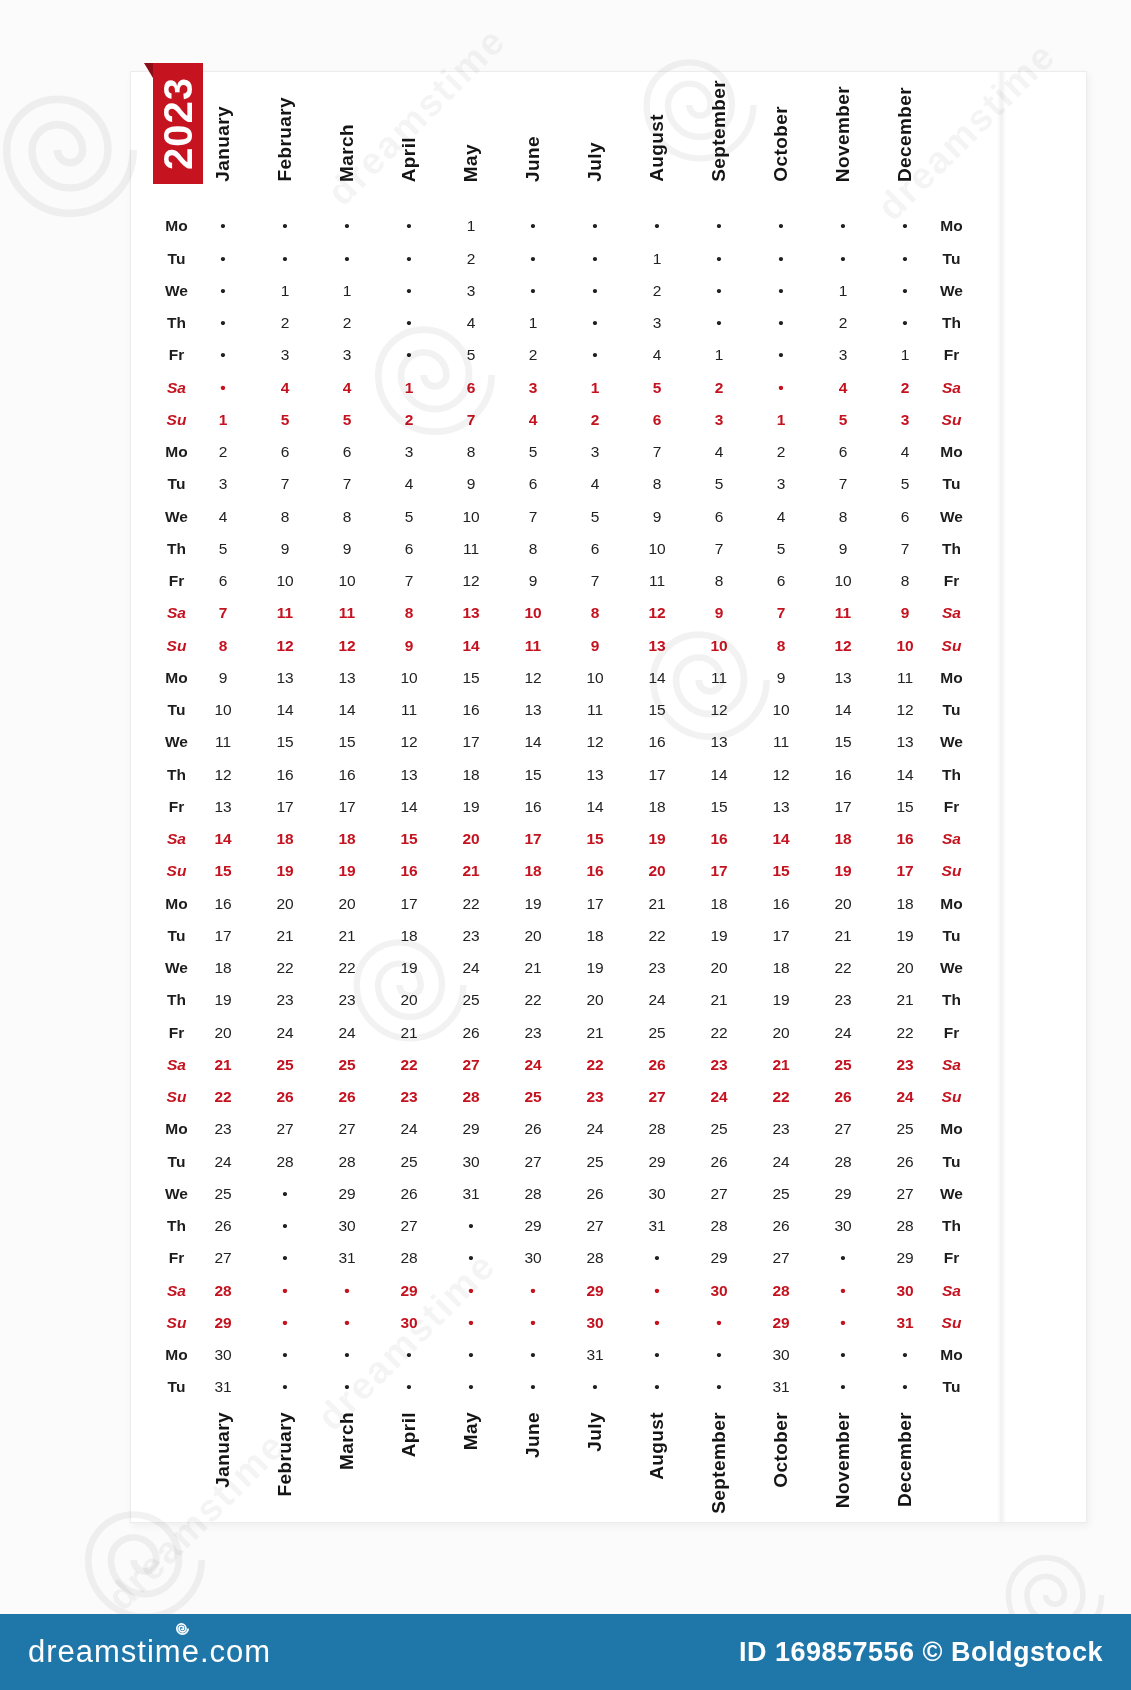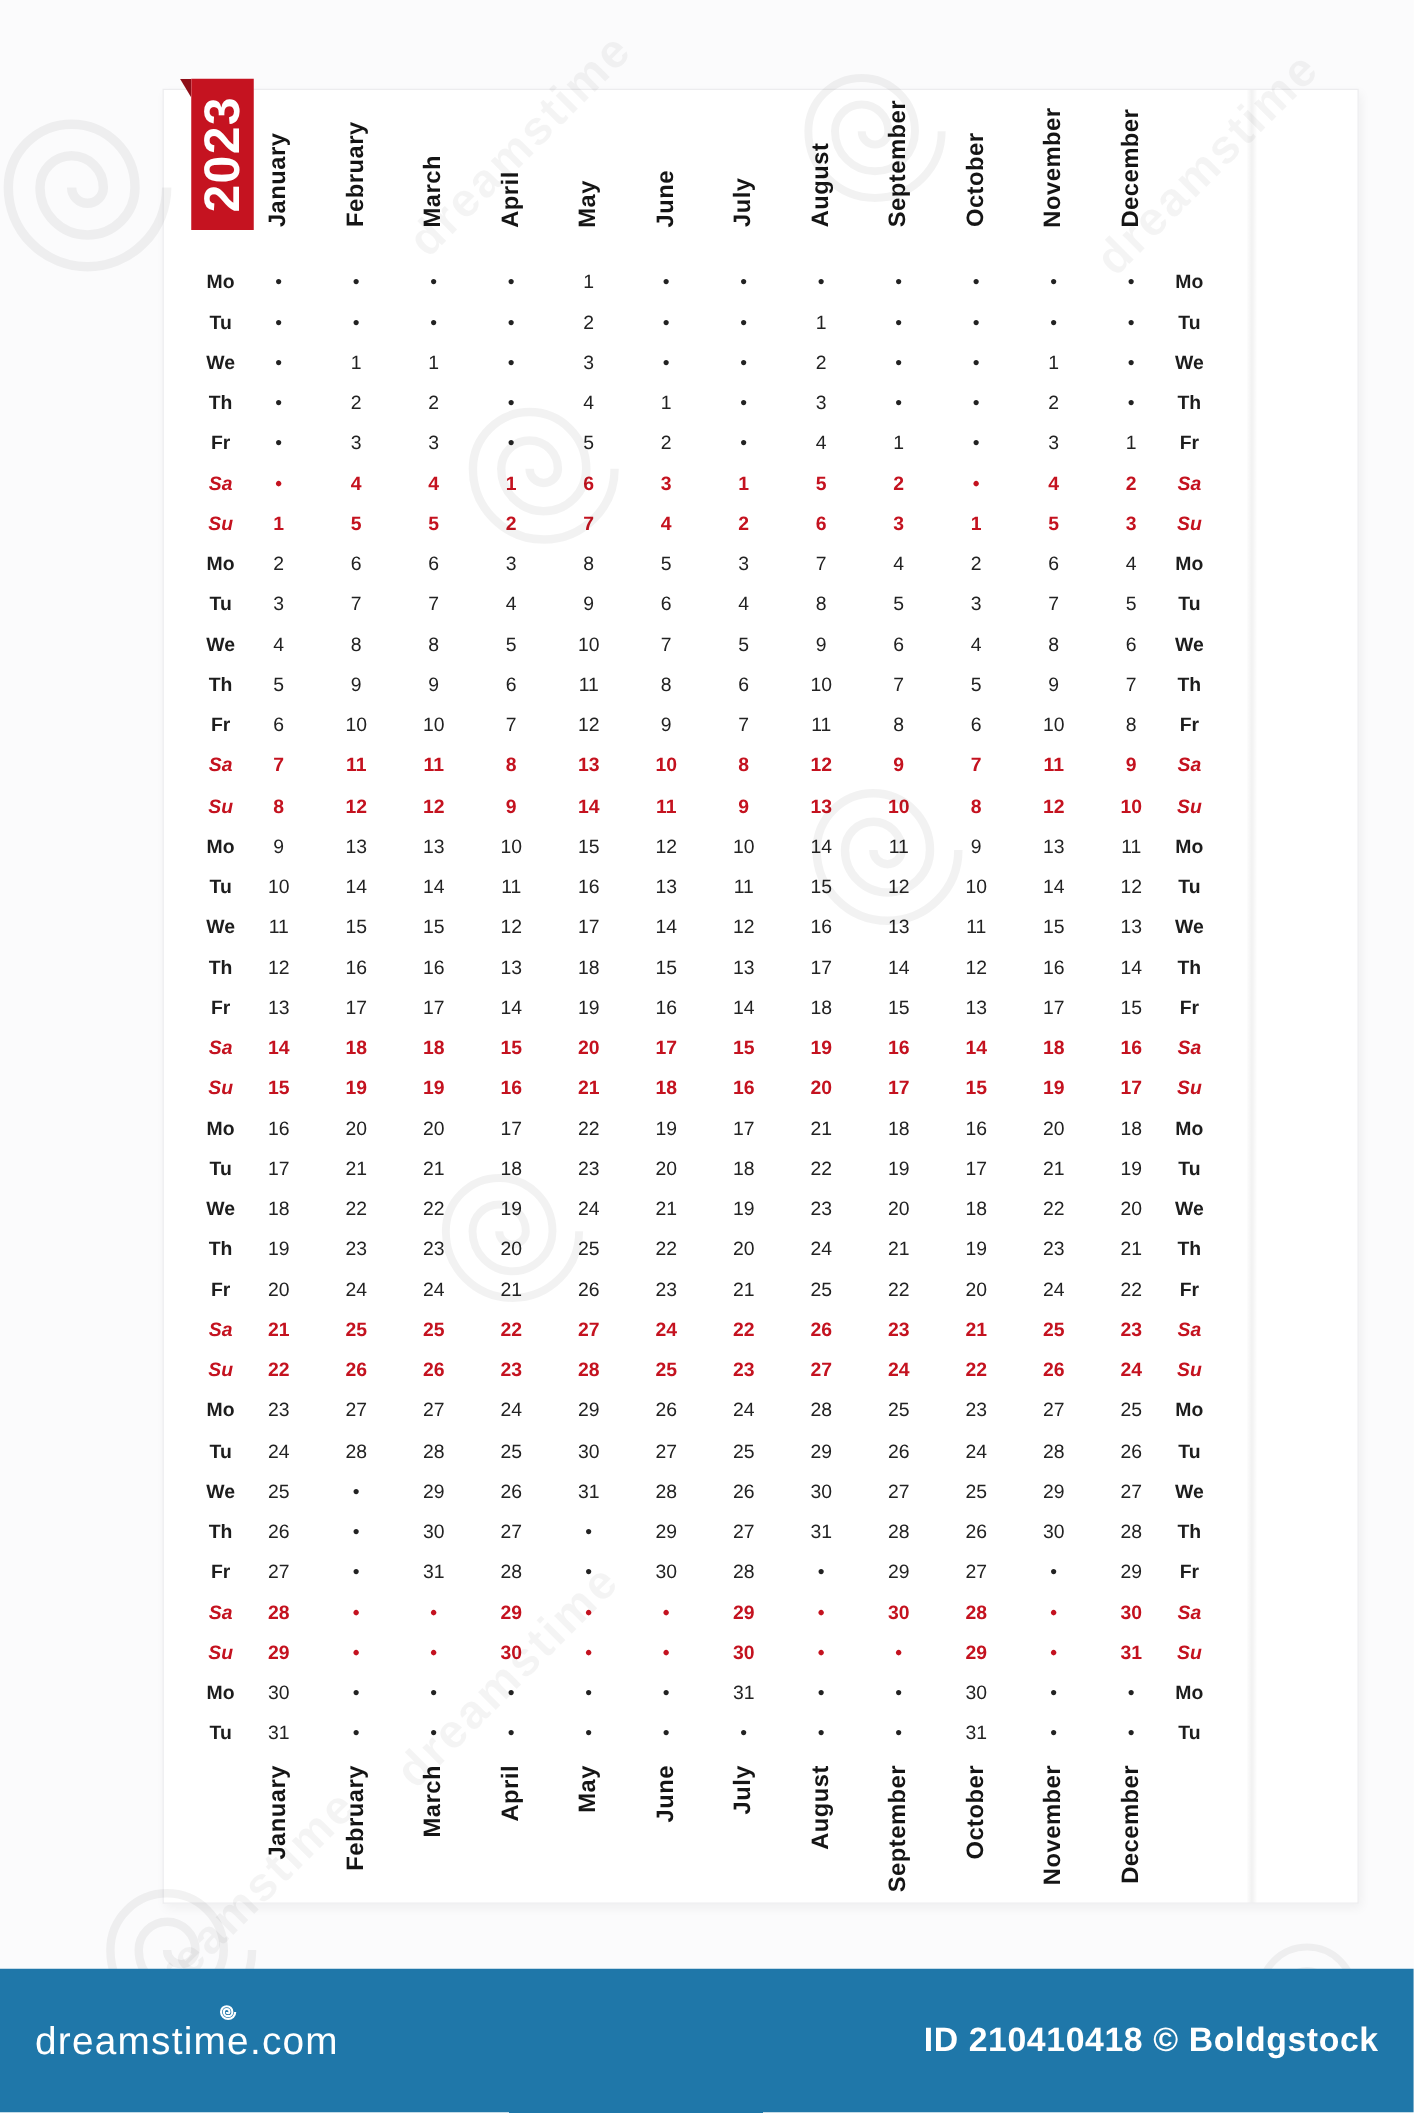--- a/index.html
+++ b/index.html
@@ -56,21 +56,21 @@
     display:inline-block;
   }
   .month-label{
     font-size:19px;font-weight:bold;color:#151515;letter-spacing:0.4px;
   }
   .months-row .mcell{display:flex;justify-content:center;}
   .months-row.top .mcell{height:131px;align-items:flex-end;padding-bottom:21px;}
   .months-row.bottom .mcell{height:140px;align-items:flex-start;padding-top:16px;}
   
   .bar{
-    position:absolute;left:0;bottom:0;width:100%;height:115px;
+    position:absolute;left:0;bottom:0;width:100%;height:76px;
     background:var(--footer_blue,#1f77a9);z-index:6;
     display:flex;align-items:center;justify-content:space-between;
     padding:0 28px;box-sizing:border-box;
   }
   .logo{position:relative;color:#ffffff;font-size:31px;letter-spacing:1px;}
   .logo-spiral{position:absolute;left:146px;top:-14px;width:17px;height:17px;color:#ffffff;}
   .logo-spiral svg{display:block;width:100%;height:100%;}
   .credit{color:#ffffff;font-size:27px;font-weight:bold;letter-spacing:0.5px;}
 </style>
 </head>
@@ -804,14 +804,14 @@
 
 <div class="bar">
   <div class="logo">
     <span>dreamstime.com</span>
     <span class="logo-spiral">
       <svg viewBox="0 0 60 60">
           <path d="M50 30 A20 20 0 1 1 10 30 A16 16 0 1 1 42 30 A12 12 0 1 1 18 30 A8 8 0 1 1 34 30 A4 4 0 1 1 26 30" fill="none" stroke="currentColor" stroke-width="6"></path>
         </svg>
     </span>
   </div>
-  <div class="credit">ID 210410418 © Boldgstock</div>
+  <div class="credit">ID 169857556 © Boldgstock</div>
 </div>
 
 </body></html>

